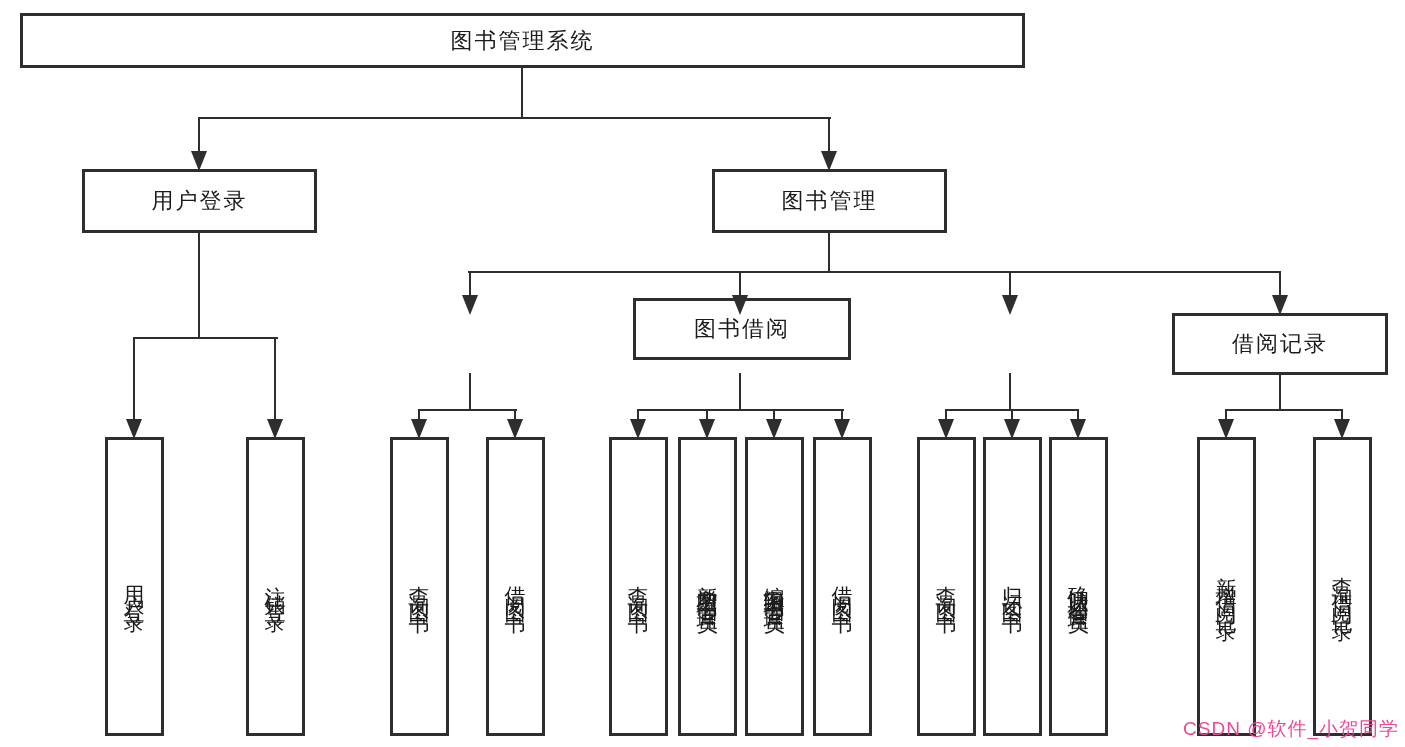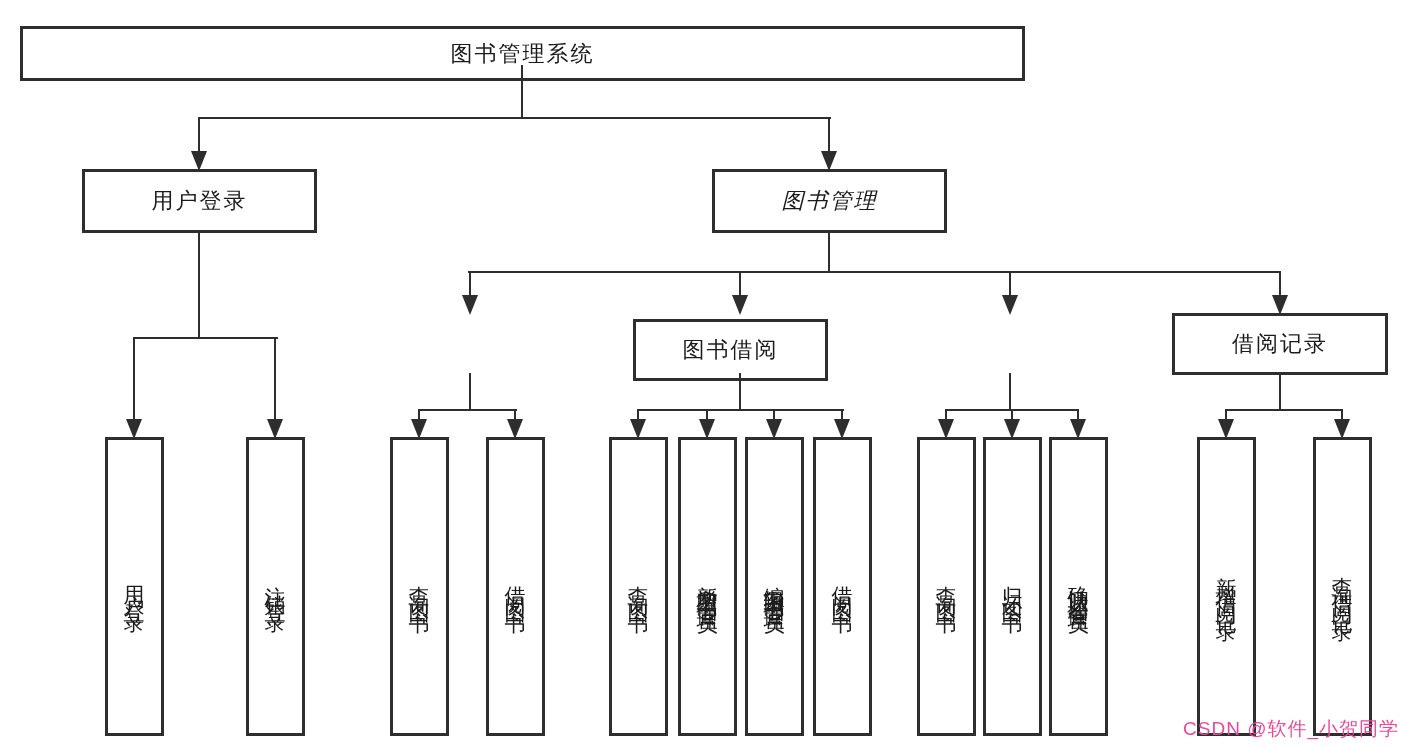--- a/index.html
+++ b/index.html
@@ -43,32 +43,32 @@
     letter-spacing:1px;
     white-space:nowrap;
     z-index:5;
   }
 </style>
 </head>
 <body>
 
 <div id="canvas">
 
-  <div class="box" style="left:20px;top:13px;width:1005px;height:55px;margin-top:13px;">
+  <div class="box" style="left:20px;top:13px;width:1005px;height:55px;">
     <span class="hlabel">图书管理系统</span>
   </div>
 
   <div class="box" style="left:82px;top:169px;width:235px;height:64px;">
     <span class="hlabel">用户登录</span>
   </div>
-  <div class="box" style="left:712px;top:169px;width:235px;height:64px;font-style:italic;">
+  <div class="box" style="left:712px;top:169px;width:235px;height:64px;">
     <span class="hlabel">图书管理</span>
   </div>
 
-  <div class="box" style="left:633px;top:319px;width:195px;height:62px;">
+  <div class="box" style="left:633px;top:298px;width:218px;height:62px;">
     <span class="hlabel">图书借阅</span>
   </div>
   <div class="box" style="left:1172px;top:313px;width:216px;height:62px;">
     <span class="hlabel">借阅记录</span>
   </div>
 
   <div class="box" style="left:105px;top:437px;width:59px;height:299px;">
     <span class="leaf-label">用户登录</span>
   </div>
   <div class="box" style="left:246px;top:437px;width:59px;height:299px;">

